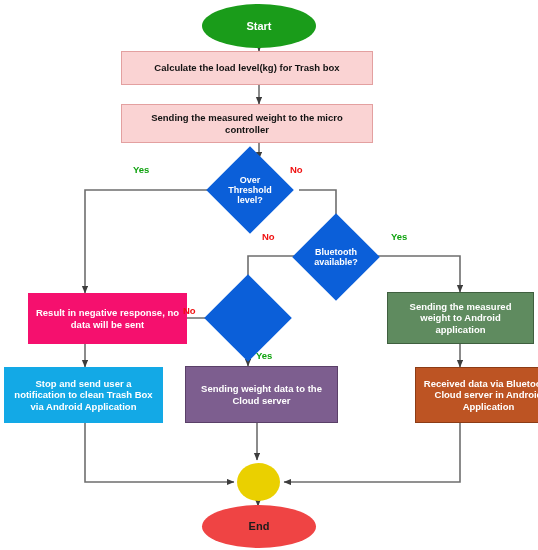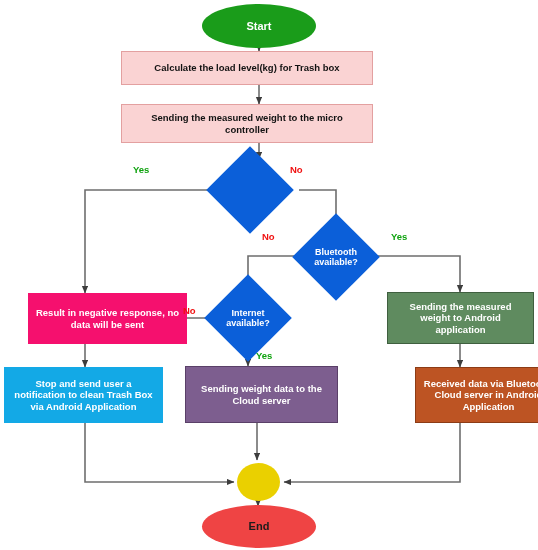--- a/index.html
+++ b/index.html
@@ -176,30 +176,30 @@
   <div class="node terminator start-node">
     <span>Start</span>
   </div>
 
   <div class="node process pink-box" style="left:121px; top:104px; width:252px; height:39px;">
     <span>Sending the measured weight to the micro controller</span>
   </div>
 
   <div class="node decision" style="left:219px; top:159px; width:62px; height:62px;">
     <span class="diamond-shape"></span>
+    <span class="diamond-label">Over Threshold level?</span>
   </div>
 
   <div class="node decision" style="left:305px; top:226px; width:62px; height:62px;">
     <span class="diamond-shape"></span>
     <span class="diamond-label">Bluetooth available?</span>
   </div>
 
   <div class="node decision" style="left:217px; top:287px; width:62px; height:62px;">
     <span class="diamond-shape"></span>
-    <span class="diamond-label">Internet available?</span>
   </div>
 
   <div class="node process magenta-box" style="left:4px; top:293px; width:159px; height:51px;">
     <span>Result in negative response, no data will be sent</span>
   </div>
 
   <div class="node process cyan-box" style="left:4px; top:367px; width:159px; height:56px;">
     <span>Stop and send user a notification to clean Trash Box via Android Application</span>
   </div>
 

